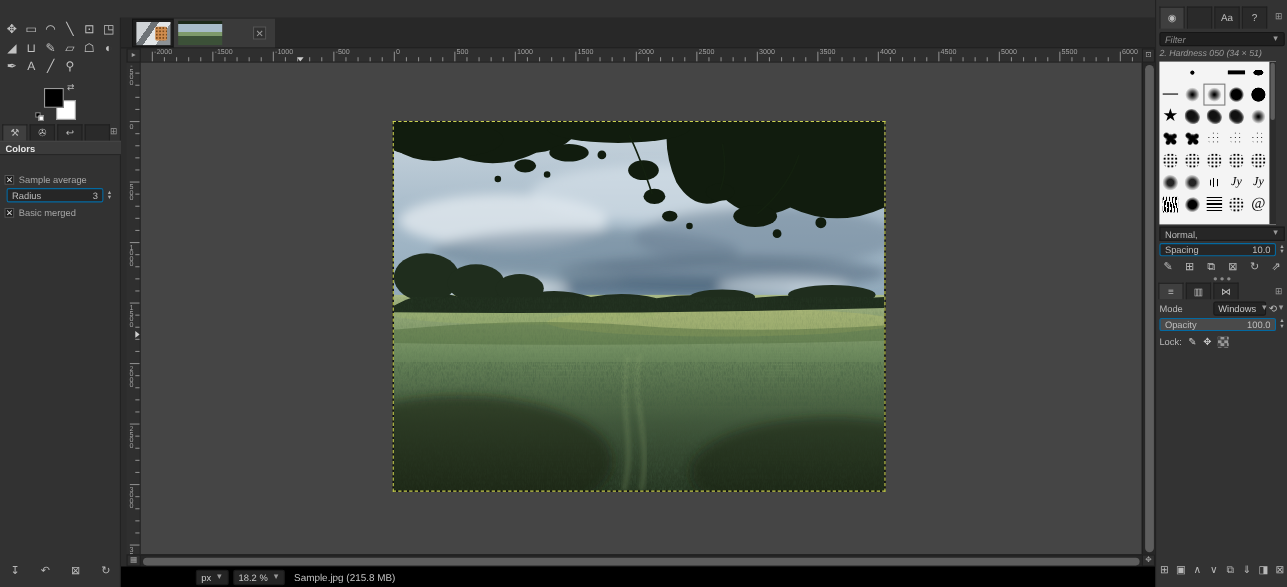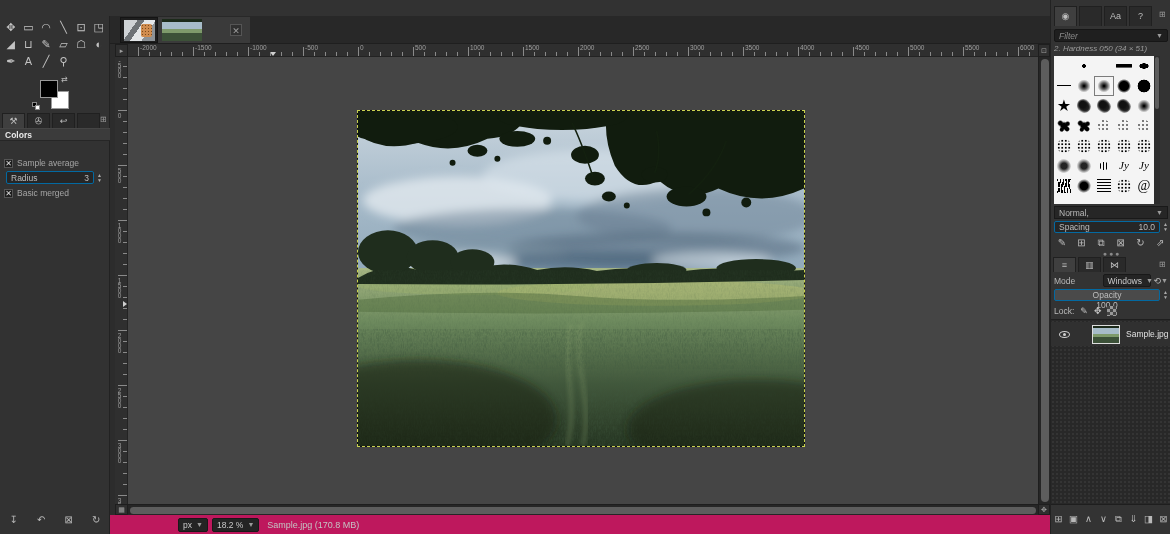--- a/index.html
+++ b/index.html
@@ -91,21 +91,21 @@
   #photo-wrap{position:absolute;left:229px;top:53px;width:448px;height:337px;background:#111;
               border:1px solid #101010;outline:1px dashed #c9d14f;outline-offset:-1px;}
   #photo-wrap svg{display:block;width:100%;height:100%;}
 
   .scrollbar{position:absolute;background:#262626;}
   #vscroll{left:928px;top:41px;width:12px;height:447px;border-left:1px solid #1e1e1e;}
   #vscroll .thumb{position:absolute;left:2px;top:2px;width:8px;height:443px;background:#5d5d5d;border-radius:4px;}
   #hscroll{left:18px;top:488px;width:910px;height:11px;border-top:1px solid #1e1e1e;}
   #hscroll .thumb{position:absolute;left:2px;top:2px;width:906px;height:7px;background:#5d5d5d;border-radius:4px;}
 
-  #statusbar{position:absolute;left:0;top:499px;width:940px;height:19px;background:#be185d;
+  #statusbar{position:absolute;left:0;top:499px;width:940px;height:19px;background:#000000;
              display:flex;align-items:center;font-size:9px;color:#c4c4c4;}
   .combo{height:14px;background:#242424;border:1px solid #191919;border-radius:2px;display:flex;
          align-items:center;padding:0 4px;gap:4px;font-size:8.5px;color:#c9c9c9;}
   .combo .chev{font-size:7px;color:#9a9a9a;}
   #unit-combo{margin-left:68px;}
   #zoom-combo{margin-left:4px;}
   #status-title{margin-left:8px;}
 
   
   #right-dock{position:absolute;left:1050px;top:0;width:120px;height:534px;background:#333;
@@ -167,21 +167,21 @@
      justify-content:space-around;align-items:center;}
   #dock-splitter{position:absolute;left:0;top:251px;width:120px;text-align:center;font-size:7px;
      color:#8a8a8a;line-height:5px;}
 
   #layer-tabs{left:2px;top:257px;}
   #layer-tab-menu{left:108px;top:260px;}
   #mode-row{position:absolute;left:3px;top:274px;width:114px;height:13px;display:flex;
      align-items:center;font-size:8.5px;color:#b9b9b9;}
   #mode-combo{margin-left:auto;width:48px;height:13px;}
   #mode-switch{margin-left:3px;color:#b9b9b9;font-size:9px;}
-  #opacity-slider{left:3px;top:289px;width:106px;height:12px;background:#4a4a4a;flex-direction:column;}
+  #opacity-slider{left:3px;top:289px;width:106px;height:12px;background:#4a4a4a;}
   #opacity-spin{left:110px;top:289px;height:12px;}
   #lock-row{position:absolute;left:3px;top:304px;width:114px;height:13px;display:flex;
      align-items:center;gap:6px;font-size:8.5px;color:#b9b9b9;}
   #lock-row .licon{font-size:9px;color:#c6c6c6;}
   .check-grid{display:inline-block;width:10px;height:10px;
      background:conic-gradient(#999 25%,#444 25% 50%,#999 50% 75%,#444 75%) 0 0/6px 6px;}
 
   #layers-list{position:absolute;left:0;top:319px;width:120px;height:186px;background:#282828;
      background-image:radial-gradient(#343434 1px,transparent 1px);background-size:4px 4px;
      border-top:1px solid #1e1e1e;border-bottom:1px solid #1e1e1e;}
@@ -533,21 +533,21 @@
 
     <div id="statusbar">
       <div id="unit-combo" class="combo">
         <span>px</span>
           <span class="chev">▼</span>
       </div>
       <div id="zoom-combo" class="combo">
         <span>18.2 %</span>
           <span class="chev">▼</span>
       </div>
-      <span id="status-title">Sample.jpg (170.8 MB)</span>
+      <span id="status-title">Sample.jpg (215.8 MB)</span>
     </div>
   </div>
 
   <div id="right-dock">
     <div id="brush-tabs" class="dock-tabs">
 
     <span class="dock-tab active"><span>◉</span></span>
         <span class="dock-tab pattern"><span></span></span>
         <span class="dock-tab"><span>Aa</span></span>
         <span class="dock-tab"><span>?</span></span>
@@ -654,27 +654,20 @@
         <span>▼</span>
       </div>
 
     <div id="lock-row">
       <span>Lock:</span>
       <span class="licon">✎</span>
       <span class="licon">✥</span>
       <span class="check-grid"></span>
     </div>
 
-    <div id="layers-list">
-      <div id="layer-row">
-        <span class="eye-icon"></span>
-        <span id="layer-thumb"></span>
-        <span id="layer-name">Sample.jpg</span>
-      </div>
-    </div>
 
     <div id="layers-footer">
 
     <span class="icon-btn">⊞</span>
         <span class="icon-btn">▣</span>
         <span class="icon-btn">∧</span>
         <span class="icon-btn">∨</span>
         <span class="icon-btn">⧉</span>
         <span class="icon-btn">⇓</span>
         <span class="icon-btn">◨</span>

